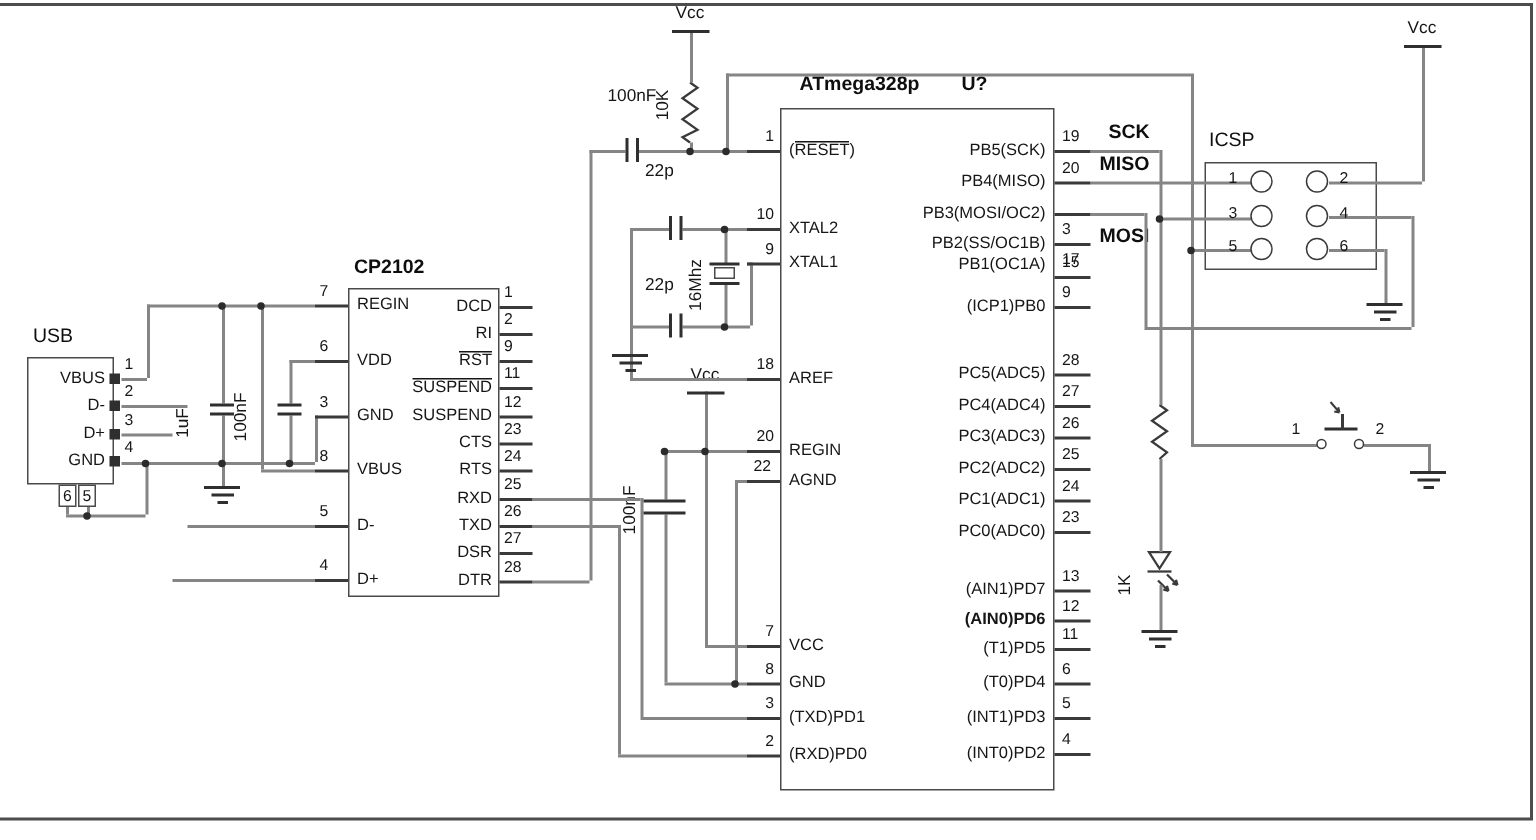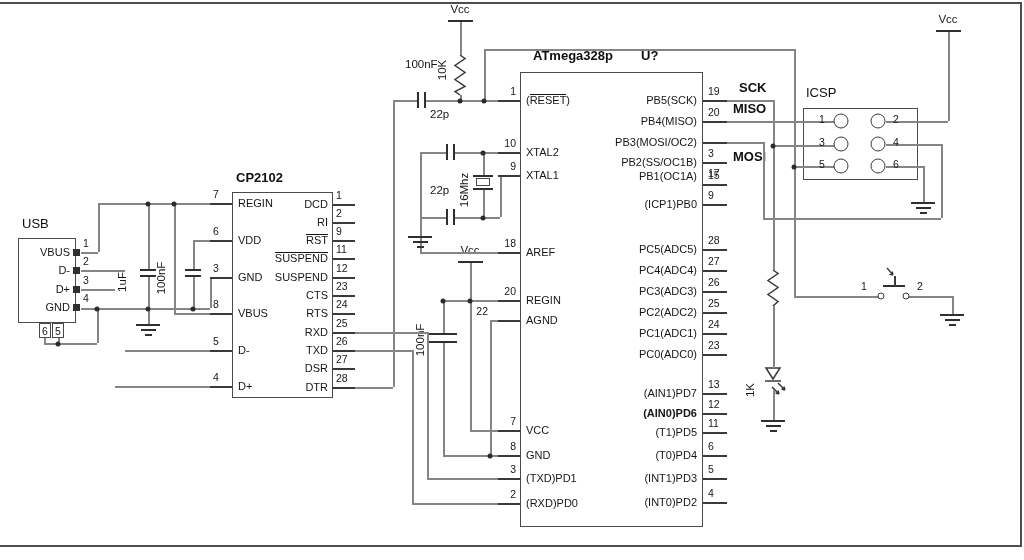--- a/index.html
+++ b/index.html
@@ -298,21 +298,21 @@
     <div class="wire h dk" style="left: 498px; top: 175px; width: 22px;"></div>
     <div class="pnum ra" style="left: 498px; top: 161px; width: 18px;">9</div>
     <div class="lbl vc " style="left: 526px; top: 175px; width: 110px;">XTAL1</div>
     <div class="wire h dk" style="left: 498px; top: 252px; width: 22px;"></div>
     <div class="pnum ra" style="left: 498px; top: 238px; width: 18px;">18</div>
     <div class="lbl vc " style="left: 526px; top: 252px; width: 110px;">AREF</div>
     <div class="wire h dk" style="left: 498px; top: 300px; width: 22px;"></div>
     <div class="pnum ra" style="left: 498px; top: 286px; width: 18px;">20</div>
     <div class="lbl vc " style="left: 526px; top: 300px; width: 110px;">REGIN</div>
     <div class="wire h dk" style="left: 498px; top: 320px; width: 22px;"></div>
-    <div class="pnum ra" style="left: 470px; top: 306px; width: 18px;">22</div>
+    <div class="pnum ra" style="left: 496px; top: 306px; width: 18px;">22</div>
     <div class="lbl vc " style="left: 526px; top: 320px; width: 110px;">AGND</div>
     <div class="wire h dk" style="left: 498px; top: 430px; width: 22px;"></div>
     <div class="pnum ra" style="left: 498px; top: 416px; width: 18px;">7</div>
     <div class="lbl vc " style="left: 526px; top: 430px; width: 110px;">VCC</div>
     <div class="wire h dk" style="left: 498px; top: 455px; width: 22px;"></div>
     <div class="pnum ra" style="left: 498px; top: 441px; width: 18px;">8</div>
     <div class="lbl vc " style="left: 526px; top: 455px; width: 110px;">GND</div>
     <div class="wire h dk" style="left: 498px; top: 478px; width: 22px;"></div>
     <div class="pnum ra" style="left: 498px; top: 464px; width: 18px;">3</div>
     <div class="lbl vc " style="left: 526px; top: 478px; width: 110px;">(TXD)PD1</div>

